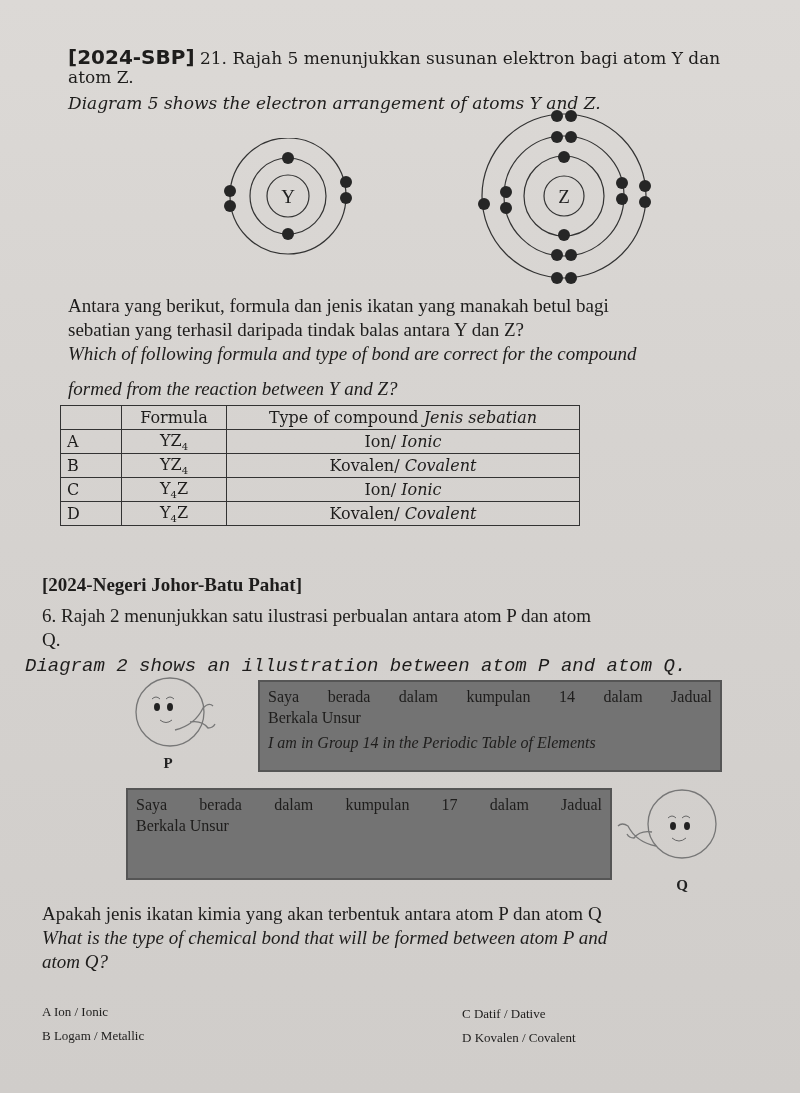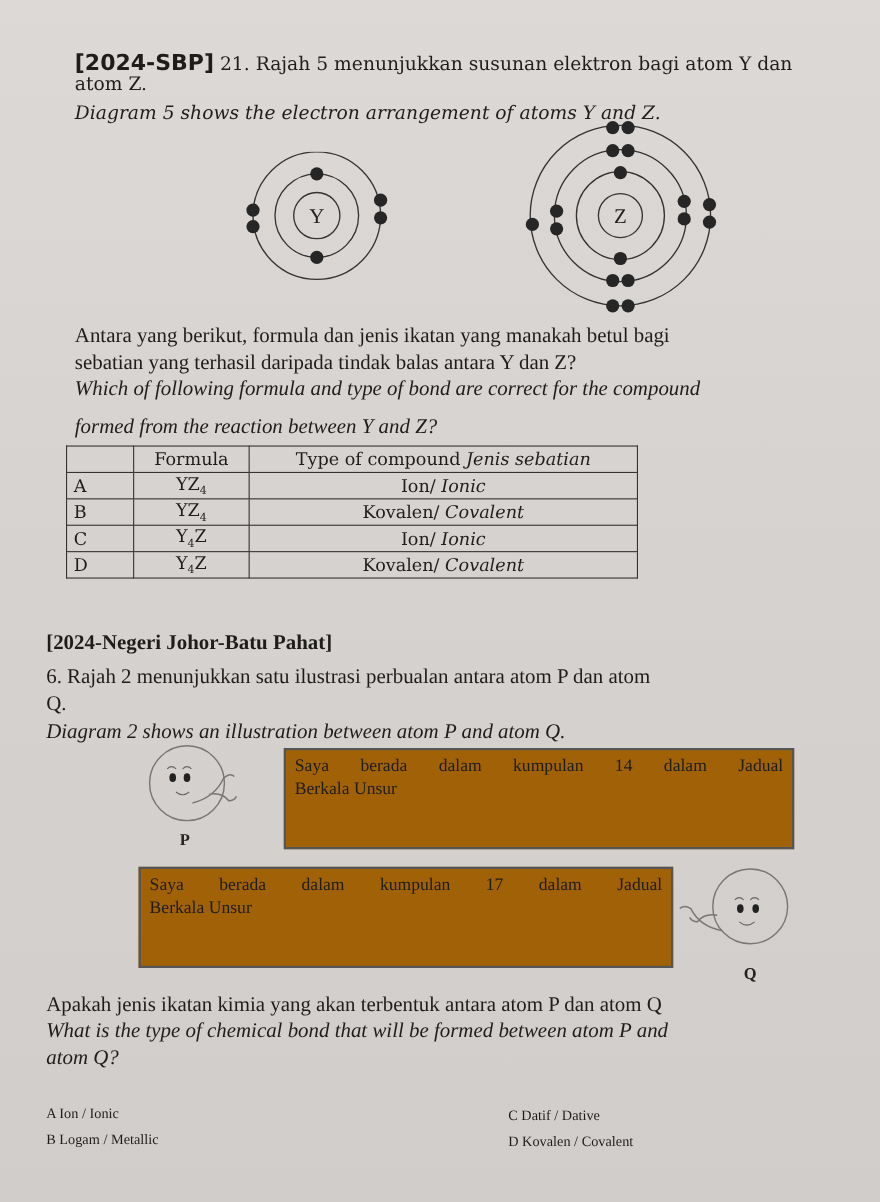--- a/index.html
+++ b/index.html
@@ -13,21 +13,21 @@
   .txt { font-size:17px; line-height:22px; white-space:nowrap; }
   .it { font-style:italic; }
   .tag { font-family:"DejaVu Sans", sans-serif; font-weight:bold; font-size:20px; }
   .tag2 { font-weight:bold; font-family:"Liberation Serif", serif; font-size:19px; }
   .serif2 { font-family:"Liberation Serif", serif; font-size:19px; line-height:24px; }
   table.q { border-collapse:collapse; font-size:16px; }
   table.q td { border:1.5px solid #333; height:23px; padding:0 6px; }
   table.q td.c { text-align:center; }
   sub { font-size:10px; }
   .bubble {
-    position:absolute; border:2px solid #555; background:#a16207;
+    position:absolute; border:2px solid #555; background:#737373;
     font-family:"Liberation Serif", serif; font-size:16px; line-height:21px;
     padding:4px 8px; box-sizing:border-box;
   }
   .just { text-align:justify; text-align-last:justify; display:block; }
   .opt { font-family:"Liberation Serif", serif; font-size:13px; line-height:24px; white-space:nowrap; }
 </style>
 </head>
 <body>
 
 <div>
@@ -124,34 +124,35 @@
       <td class="c"><span>Kovalen/</span> <span class="it">Covalent</span></td>
     </tr>
   </tbody>
     </table>
 </div>
 
 <div>
   <div class="abs tag2" style="left:42px; top:574px;">[2024-Negeri Johor-Batu Pahat]</div>
   <div class="abs serif2" style="left:42px; top:604px;">6. Rajah 2 menunjukkan satu ilustrasi perbualan antara atom P dan atom</div>
   <div class="abs serif2" style="left:42px; top:628px;">Q.</div>
-  <div class="abs serif2 it" style="left:42px; top:654px;">Diagram 2 shows an illustration between atom P and atom Q.</div>
+  <div class="abs serif2 it" style="left:25px; top:654px;font-family:Liberation Mono, monospace;">Diagram 2 shows an illustration between atom P and atom Q.</div>
 
   <svg class="abs" style="left:130px; top:672px;" width="130" height="100" viewBox="0 0 130 100">
     <circle cx="40" cy="40" r="34" fill="none" stroke="#777" stroke-width="1.3"></circle>
     <ellipse cx="27" cy="35" rx="3" ry="4" fill="#222"></ellipse>
     <ellipse cx="40" cy="35" rx="3" ry="4" fill="#222"></ellipse>
     <path d="M22 27 q4 -4 8 0 M36 27 q4 -4 8 0" fill="none" stroke="#666" stroke-width="1"></path>
     <path d="M30 48 q6 5 12 0" fill="none" stroke="#666" stroke-width="1"></path>
     <path d="M45 58 q20 -5 28 -22 q6 -6 10 -2 M60 50 q12 -2 18 6 q5 0 7 -4" fill="none" stroke="#777" stroke-width="1.3"></path>
     <text x="38" y="96" text-anchor="middle" font-family="Liberation Serif, serif" font-weight="bold" font-size="15" fill="#222">P</text>
   </svg>
   <div class="bubble" style="left:258px; top:680px; width:464px; height:92px;">
     <span class="just">Saya berada dalam kumpulan 14 dalam Jadual</span>
     <span style="display:block;">Berkala Unsur</span>
+    <span class="it" style="display:block; margin-top:4px;">I am in Group 14 in the Periodic Table of Elements</span>
   </div>
 
   <div class="bubble" style="left:126px; top:788px; width:486px; height:92px;">
     <span class="just">Saya berada dalam kumpulan 17 dalam Jadual</span>
     <span style="display:block;">Berkala Unsur</span>
   </div>
   <svg class="abs" style="left:612px; top:782px;" width="130" height="112" viewBox="0 0 130 112">
     <circle cx="70" cy="42" r="34" fill="none" stroke="#777" stroke-width="1.3"></circle>
     <ellipse cx="61" cy="44" rx="3" ry="4" fill="#222"></ellipse>
     <ellipse cx="75" cy="44" rx="3" ry="4" fill="#222"></ellipse>

